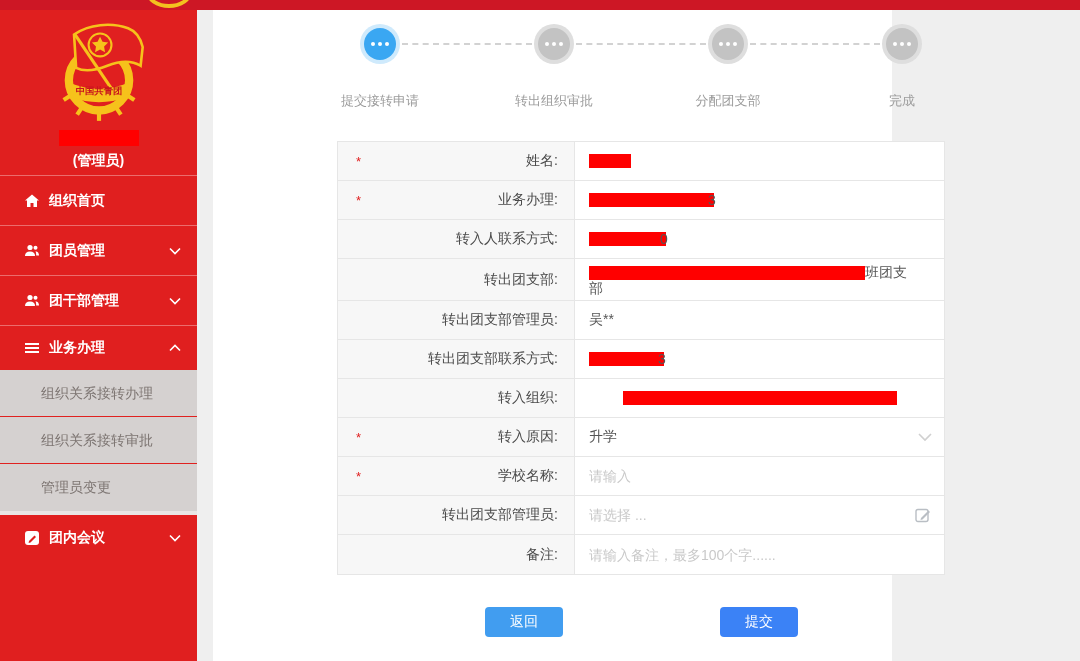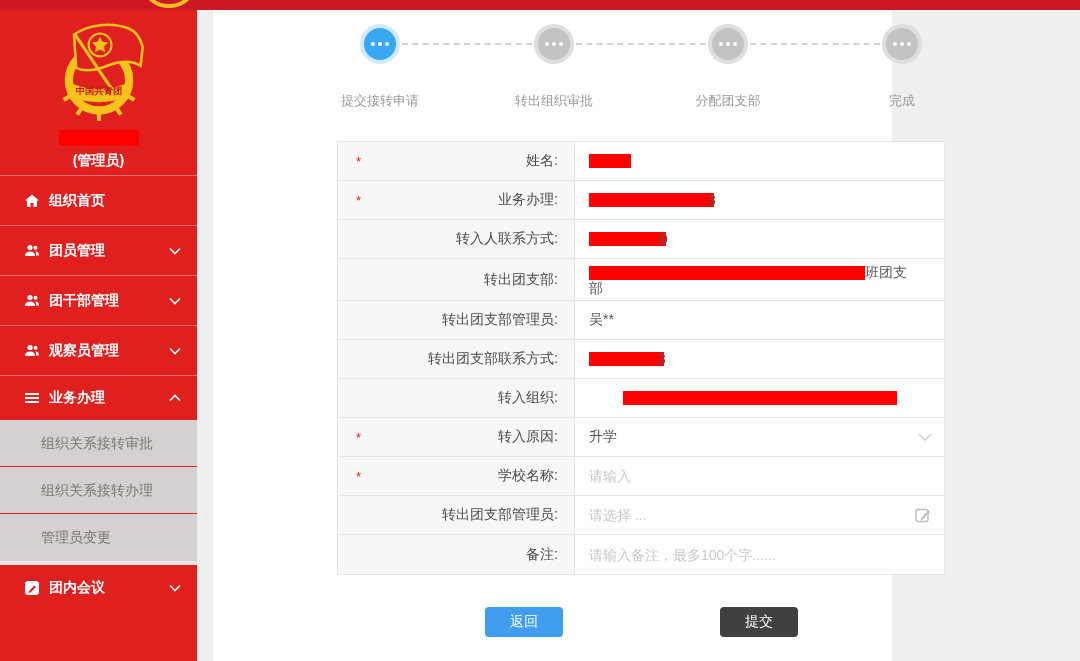--- a/index.html
+++ b/index.html
@@ -72,21 +72,21 @@
   .fv-wrap { display:block; line-height:16px; padding-top:5px; font-size:14px; color:#555; }
   .placeholder { color:#8b5cf6; font-size:14px; border:none; outline:none; background:transparent;
     width:100%; font-family:inherit; }
   .placeholder::placeholder { color:#c9c9c9; opacity:1; }
   .fv .right-icon { position:absolute; right:12px; top:50%; transform:translateY(-50%); }
 
   
   .btn { position:absolute; width:78px; height:30px; border:none; border-radius:4px;
     color:#fff; font-size:14px; cursor:pointer; font-family:Liberation Sans, sans-serif; }
   .btn-back { left:272px; top:597px; background:#419df0; }
-  .btn-submit { left:507px; top:597px; background:#404040; }
+  .btn-submit { left:507px; top:597px; background:#3b82f6; }
 </style>
 </head>
 <body>
 
 <div class="topbar">
   <div class="topbar-logo"></div>
 </div>
 
 <div class="sidebar">
   <div class="profile">
@@ -139,48 +139,36 @@
       <path d="M1 13 Q1 8.5 6 8.5 Q11 8.5 11 13 Z" fill="#fff"></path>
       <circle cx="11.5" cy="4.8" r="2" fill="#fff"></circle>
       <path d="M11.5 8.2 Q15 8.8 15 12.5 H12.2 Q12.3 9.8 11.5 8.2 Z" fill="#fff"></path>
     </svg>
     <span>团干部管理</span>
     <svg class="chev" width="12" height="8" viewBox="0 0 12 8">
       <path d="M1 1.5 L6 6.5 L11 1.5" stroke="#fff" stroke-width="1.6" fill="none"></path>
     </svg>
   </div>
 
-  <div class="menu-item">
-    <svg class="mi-icon" viewBox="0 0 16 16">
-      <circle cx="6" cy="4.5" r="2.6" fill="#fff"></circle>
-      <path d="M1 13 Q1 8.5 6 8.5 Q11 8.5 11 13 Z" fill="#fff"></path>
-      <circle cx="11.5" cy="4.8" r="2" fill="#fff"></circle>
-      <path d="M11.5 8.2 Q15 8.8 15 12.5 H12.2 Q12.3 9.8 11.5 8.2 Z" fill="#fff"></path>
-    </svg>
-    <span>观察员管理</span>
-    <svg class="chev" width="12" height="8" viewBox="0 0 12 8">
-      <path d="M1 1.5 L6 6.5 L11 1.5" stroke="#fff" stroke-width="1.6" fill="none"></path>
-    </svg>
-  </div>
 
   <div class="menu-item short">
     <svg class="mi-icon" viewBox="0 0 16 16">
       <rect x="1" y="3" width="14" height="2" fill="#fff"></rect>
       <rect x="1" y="7" width="14" height="2" fill="#fff"></rect>
       <rect x="1" y="11" width="14" height="2" fill="#fff"></rect>
     </svg>
     <span>业务办理</span>
     <svg class="chev" width="12" height="8" viewBox="0 0 12 8">
       <path d="M1 6.5 L6 1.5 L11 6.5" stroke="#fff" stroke-width="1.6" fill="none"></path>
     </svg>
   </div>
 
   <div class="submenu">
+    <div class="submenu-item">组织关系接转办理</div>
     <div class="submenu-item">组织关系接转审批</div>
-    <div class="submenu-item">组织关系接转办理</div>
     <div class="submenu-item">管理员变更</div>
   </div>
   <div class="menu-gap"></div>
 
   <div class="menu-item" style="border-top:none;height:46px;">
     <svg class="mi-icon" viewBox="0 0 16 16">
       <rect x="1" y="1" width="14" height="14" rx="3" fill="#fff"></rect>
       <path d="M5 11 L10.5 5.5 L12 7 L6.5 12.5 L4.6 12.9 Z" fill="#e01f1f"></path>
     </svg>
     <span>团内会议</span>

